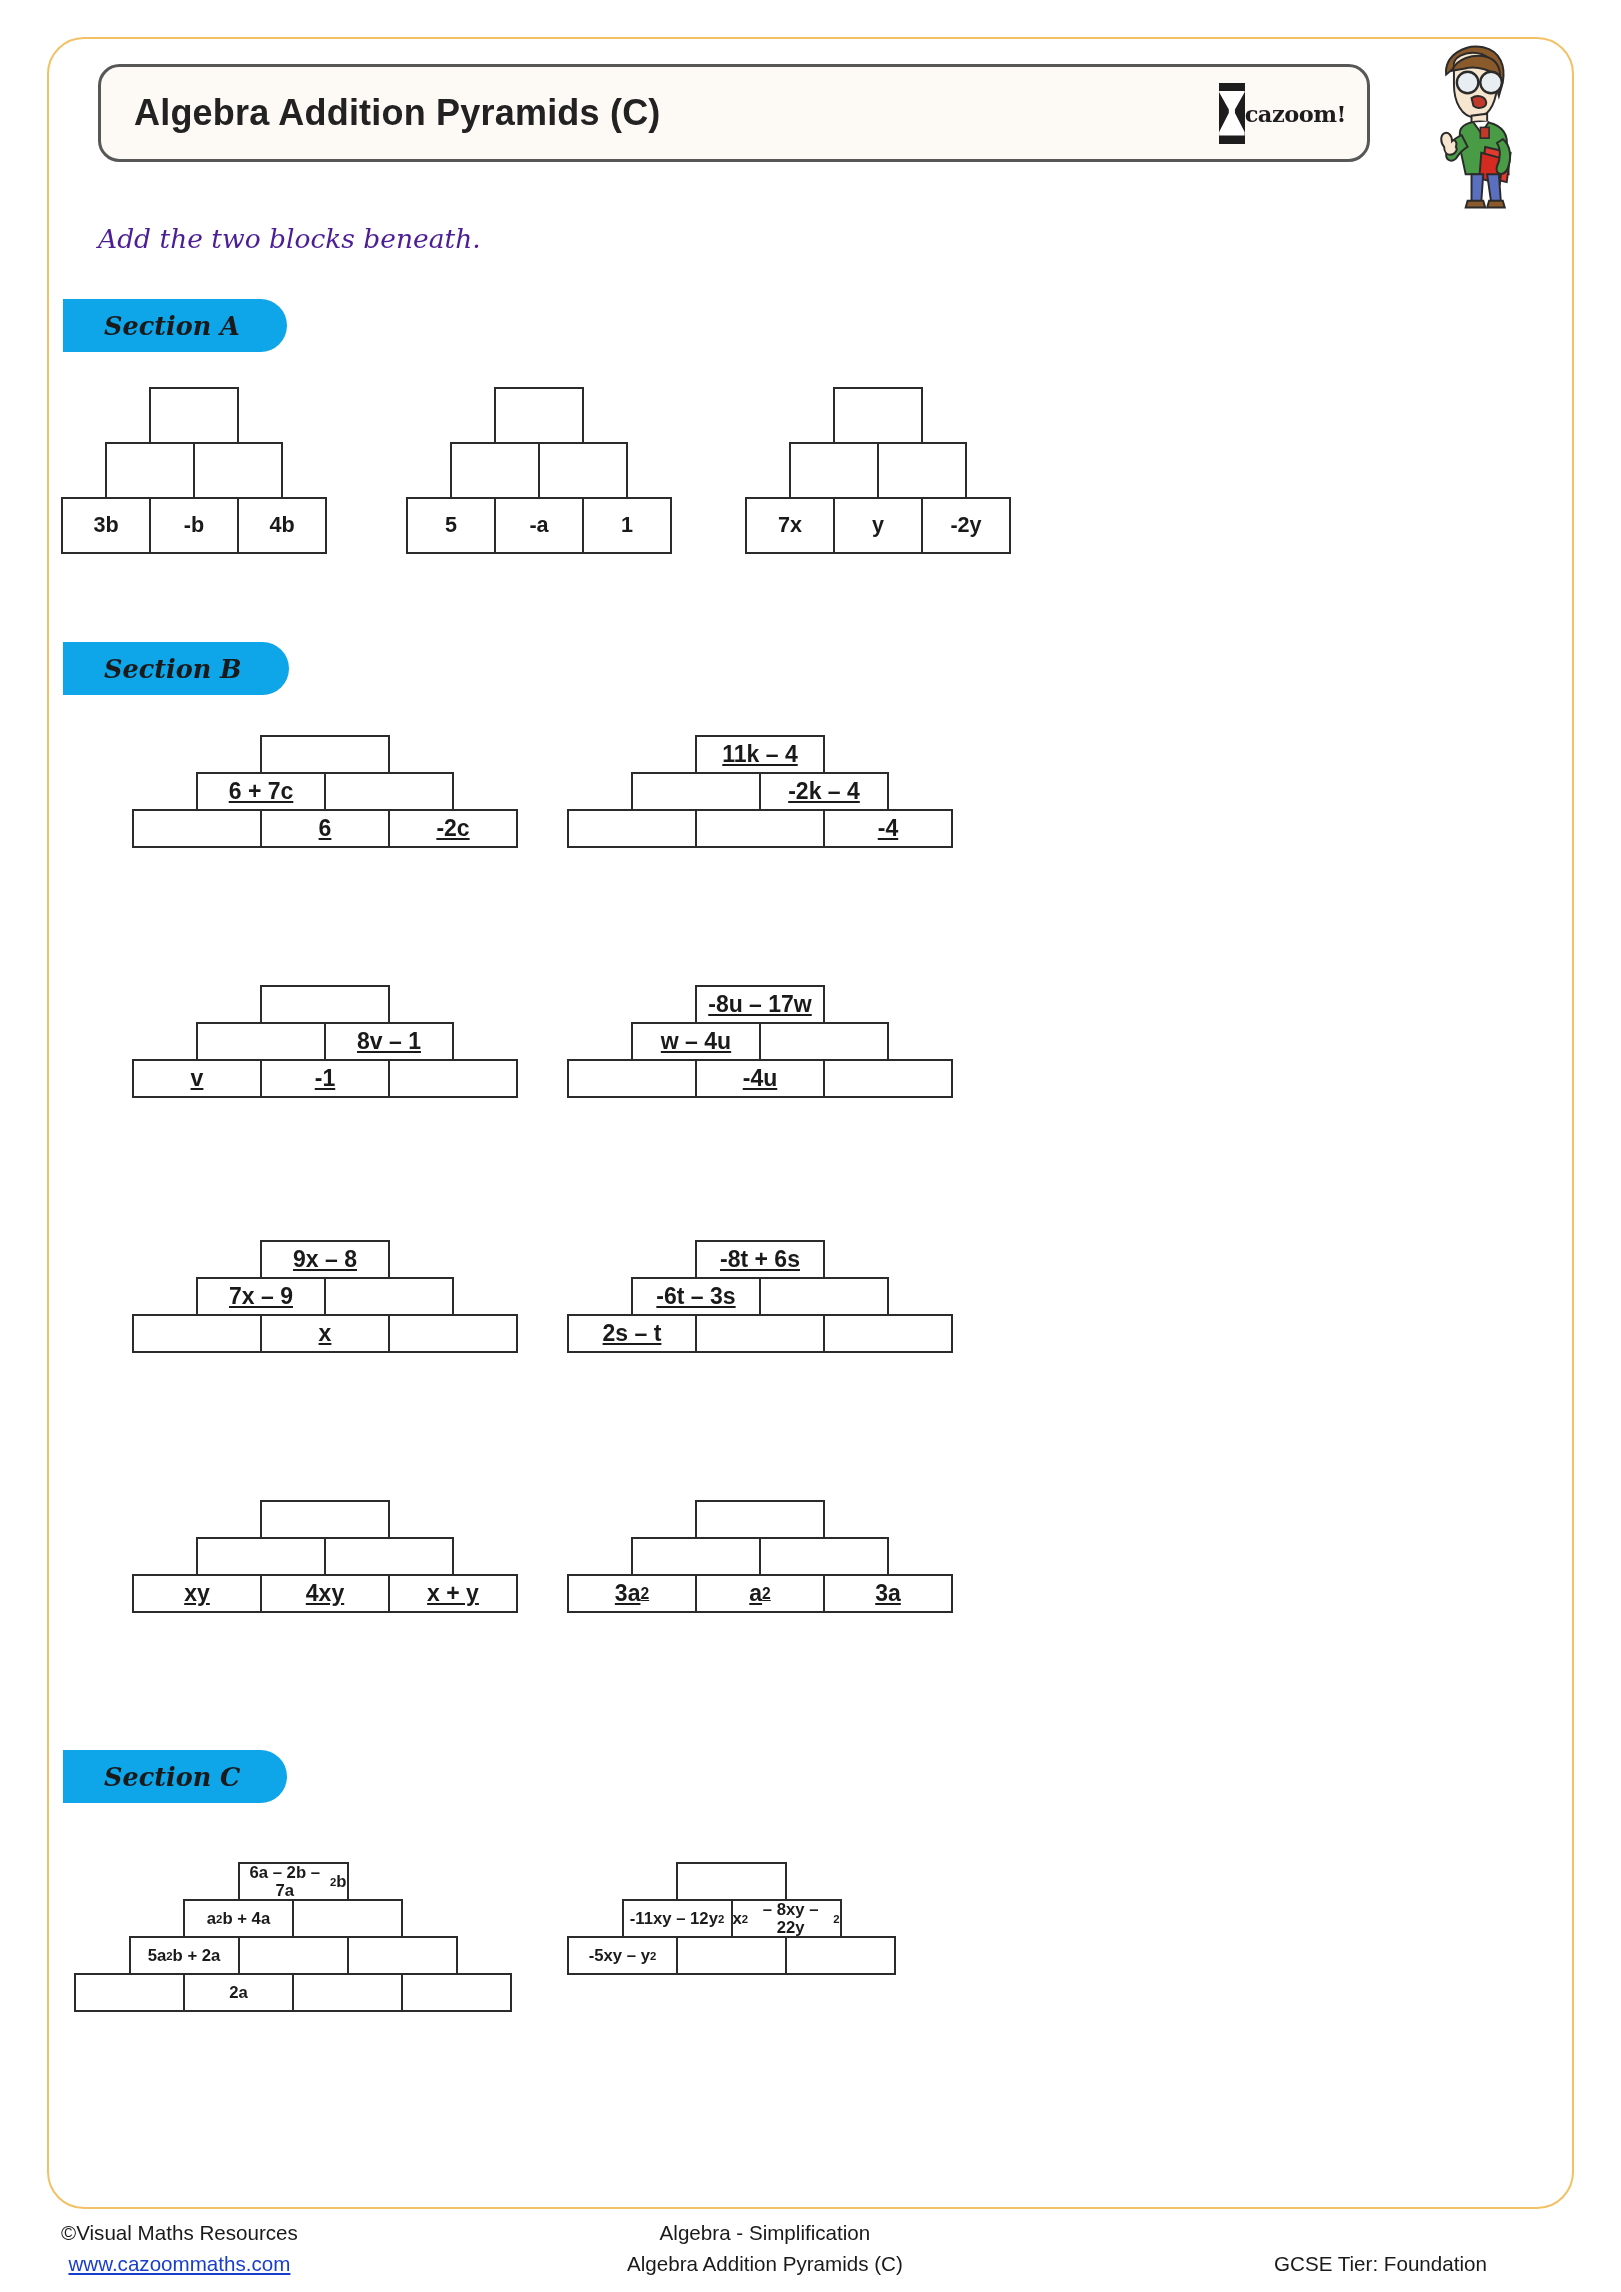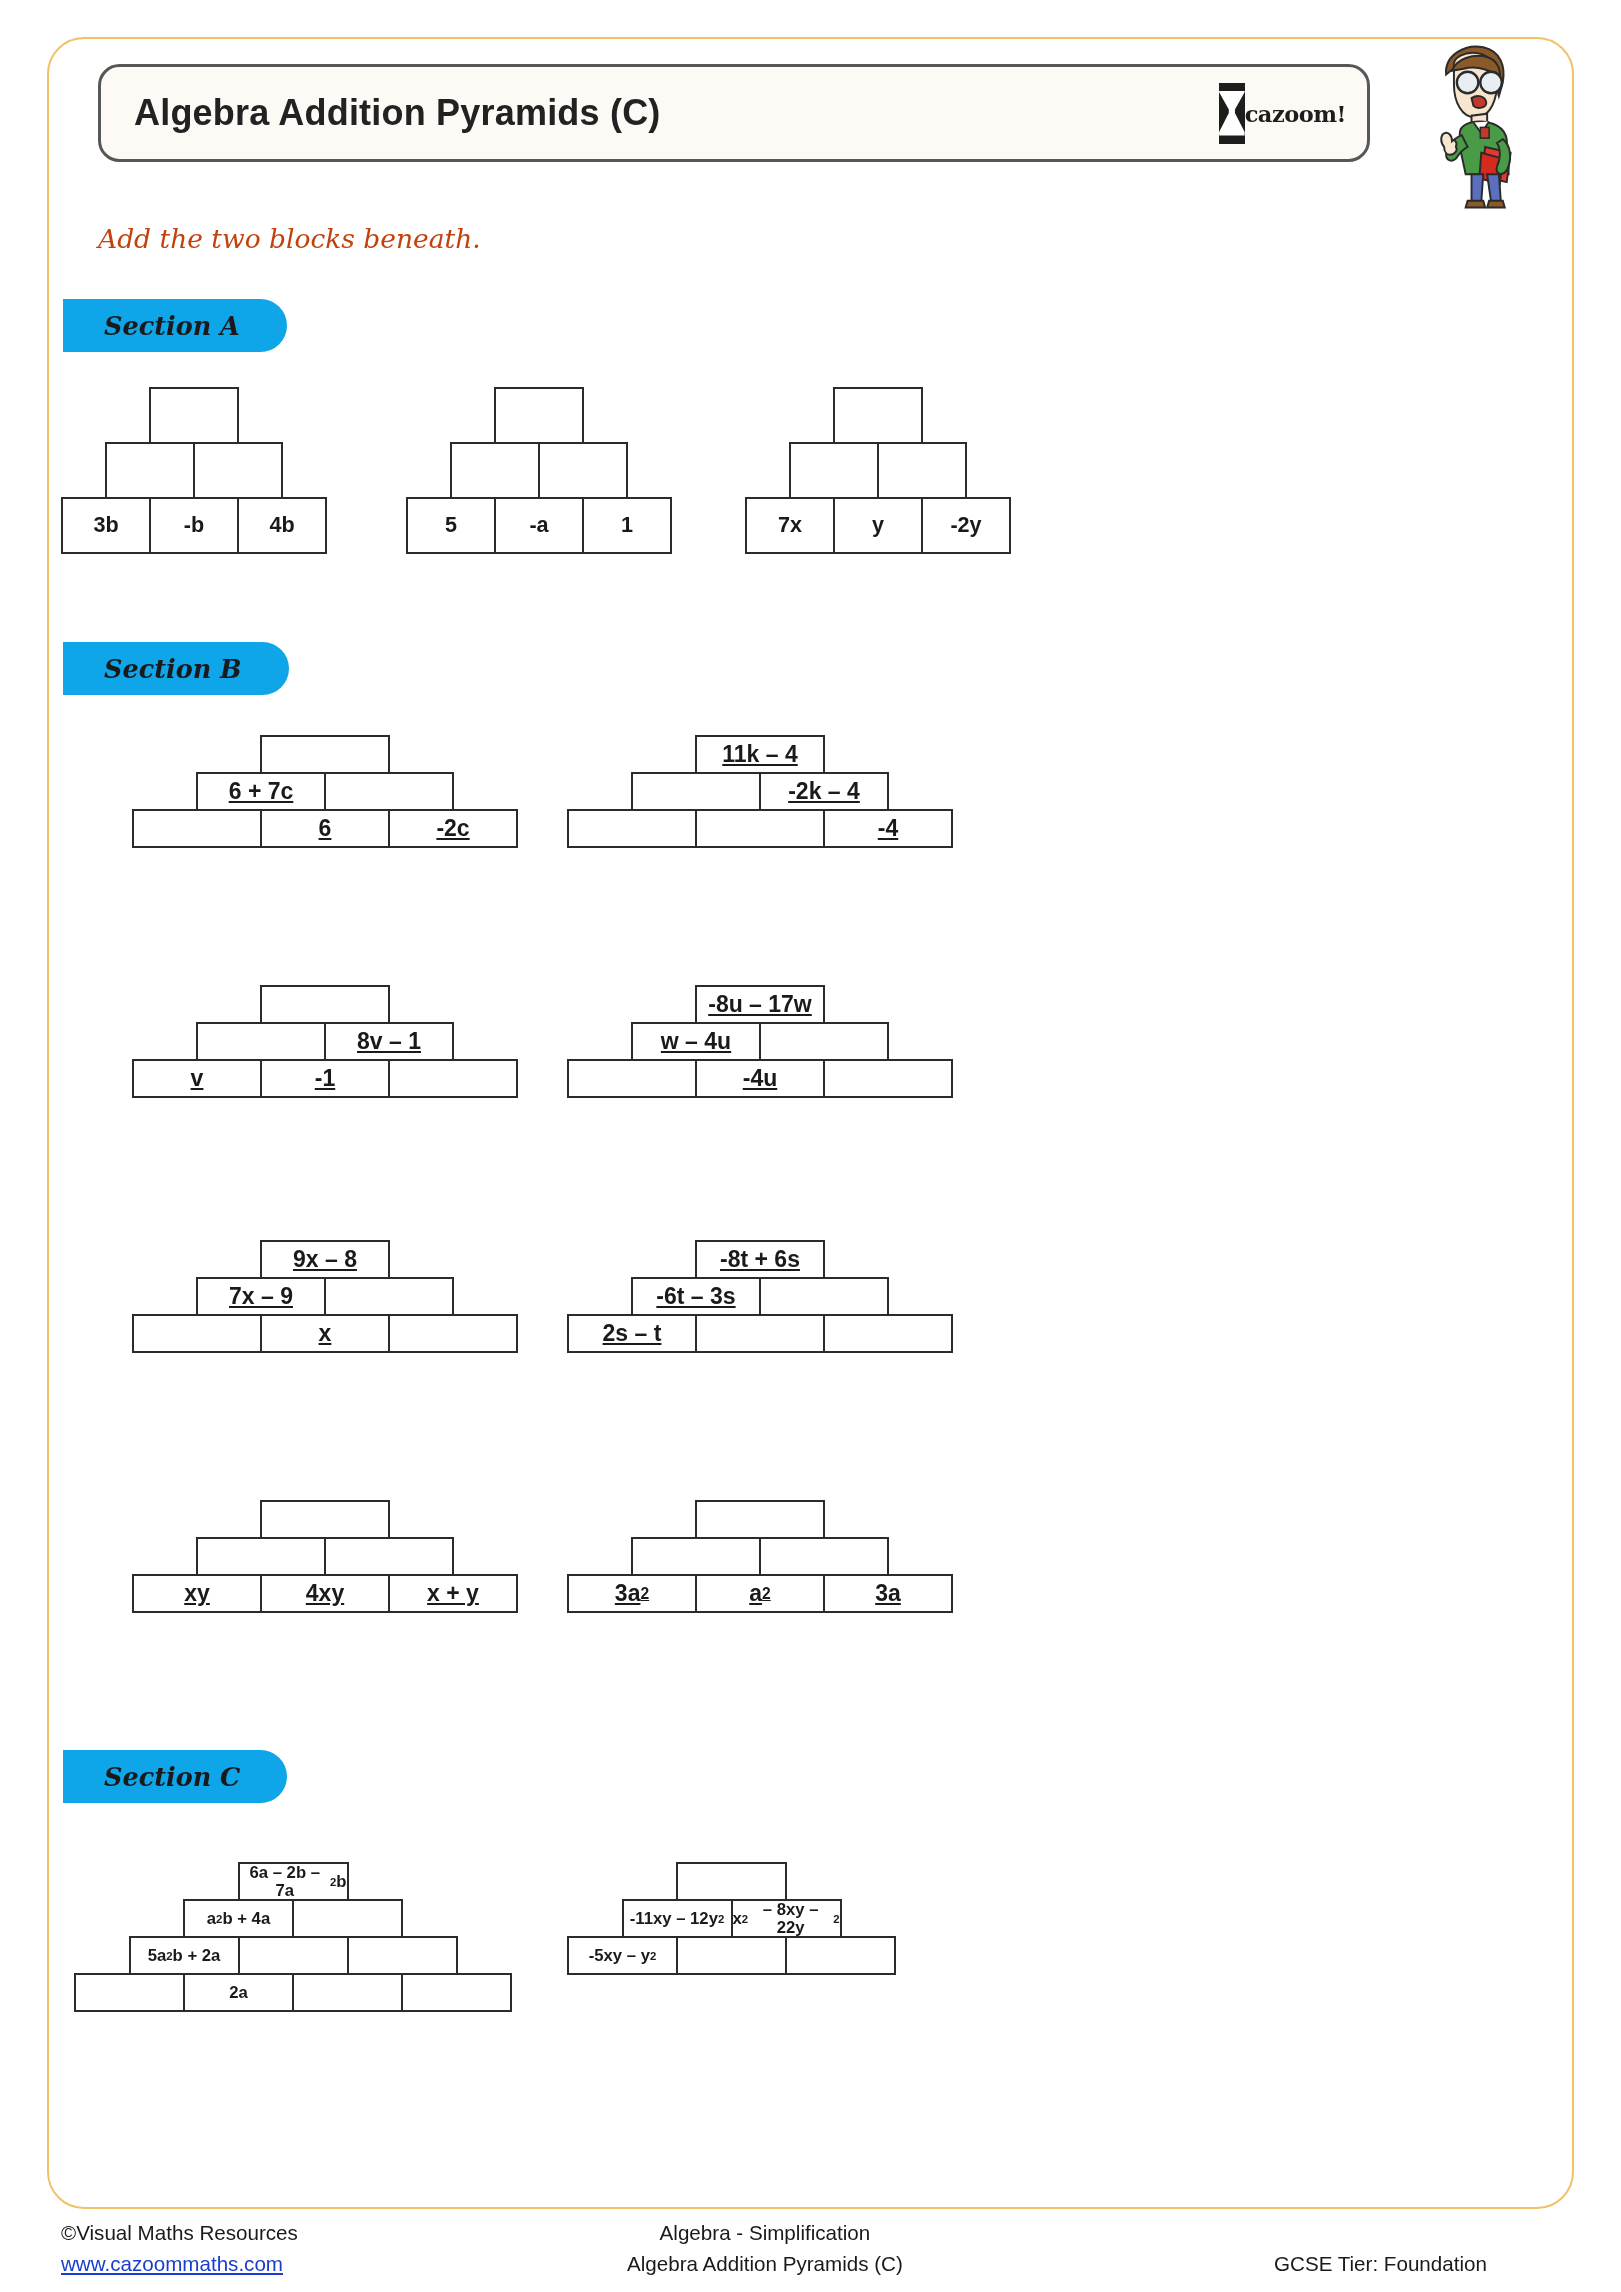--- a/index.html
+++ b/index.html
@@ -97,21 +97,21 @@
   }
 
   
   .instruction {
     position: absolute;
     left: 98px;
     top: 223px;
     font-family: "DejaVu Serif", serif;
     font-style: italic;
     font-size: 26.5px;
-    color: #c2410c;
+    color: #4c1d95;
   }
 
   
   .section-badge {
     position: absolute;
     left: 63px;
     height: 53px;
     background: #0ea5e9;
     border-radius: 0 26.5px 26.5px 0;
     display: flex;
@@ -177,20 +177,21 @@
     color: #1a1a1a;
   }
   .footer-left   { position: absolute; left: 61px;  top: 0; }
   .footer-center { position: absolute; left: 627px; top: 0; text-align: center; }
   .footer-right  { position: absolute; left: 1274px; top: 31px; }
   .footer-line { line-height: 31px; white-space: nowrap; }
   .footer-link {
     color: #1a3ecc;
     text-decoration: underline;
     cursor: pointer;
+    text-align: center;
   }
 </style>
 </head>
 <body>
 
 <div class="content">
 
   <div class="page-frame"></div>
 
   <div class="title-bar">

